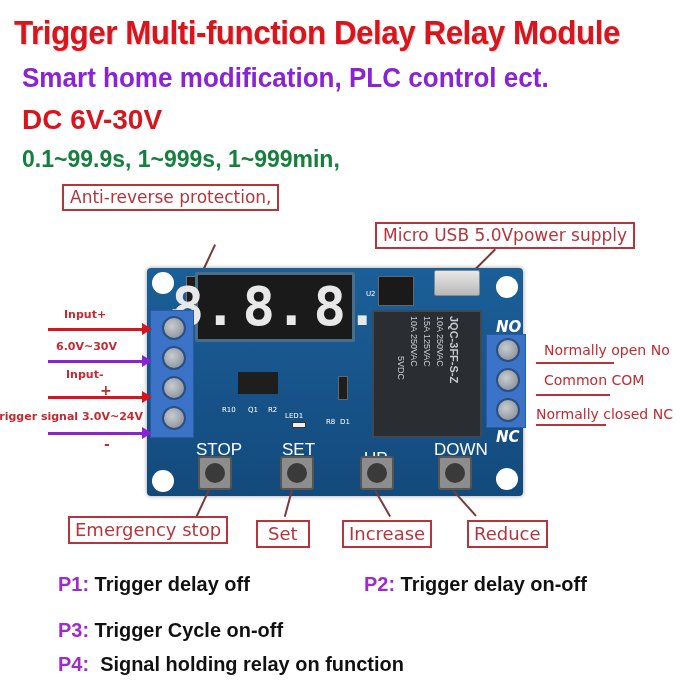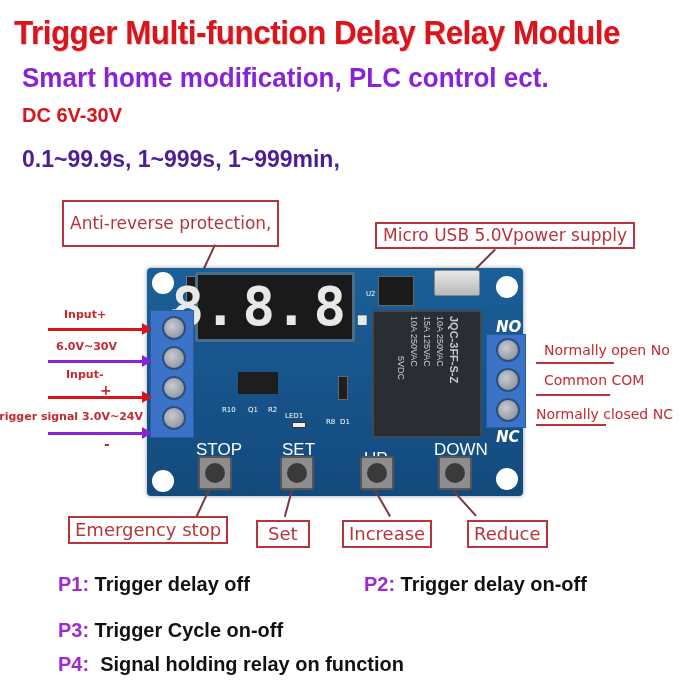--- a/index.html
+++ b/index.html
@@ -1,21 +1,21 @@
 <!DOCTYPE html>
 <html><head>
 <meta charset="utf-8">
 <style>
   * { box-sizing: border-box; margin: 0; padding: 0; }
   body { width: 700px; height: 700px; background: #ffffff; position: relative; overflow: hidden; font-family: "Liberation Sans", sans-serif; }
   .abs { position: absolute; }
   .title { left: 14px; top: 14px; font-size: 33px; font-weight: bold; color: #d8141c; letter-spacing: -0.5px; white-space: nowrap; transform: scaleX(0.95); transform-origin: left; text-shadow: 1px 1px 0 #f2c9c9; }
   .sub { left: 22px; top: 62px; font-size: 28px; font-weight: bold; color: #8a22d6; white-space: nowrap; transform: scaleX(0.93); transform-origin: left; }
-  .volt { left: 22px; top: 104px; font-size: 20px; font-weight: bold; color: #d8141c; white-space: nowrap; }
-  .range { left: 22px; top: 146px; font-size: 23px; font-weight: bold; color: #4c1d95; white-space: nowrap; }
+  .volt { left: 22px; top: 104px; font-size: 28px; font-weight: bold; color: #d8141c; white-space: nowrap; }
+  .range { left: 22px; top: 146px; font-size: 23px; font-weight: bold; color: #15803d; white-space: nowrap; }
   .callout { border: 2px solid #b8343c; color: #b8343c; font-family: "DejaVu Sans", sans-serif; background: #fff; white-space: nowrap; line-height: 1.12; padding: 1px 5px; }
   .pcb { left: 147px; top: 268px; width: 376px; height: 228px; background: linear-gradient(180deg,#1b5f98 0%,#17548a 50%,#134a7c 100%); border-radius: 4px; box-shadow: 0 0 4px rgba(0,0,0,0.4); }
   .hole { width: 22px; height: 22px; border-radius: 50%; background: #fff; }
   .display { left: 195px; top: 272px; width: 160px; height: 70px; background: #1a1a1a; border: 3px solid #4a6d88; border-radius: 2px; display: flex; align-items: center; justify-content: center; gap: 6px; }
   .digit { font-family: "DejaVu Sans Mono", monospace; font-size: 54px; color: #e8e8e8; font-weight: bold; line-height: 1; }
   .relay { left: 372px; top: 310px; width: 110px; height: 128px; background: #2a2e33; border: 2px solid #3c4a57; }
   .terminal { background: #3a73c8; border: 1px solid #2a5aa0; }
   .screw { width: 24px; height: 24px; border-radius: 50%; background: radial-gradient(circle at 40% 40%, #c8ccd2, #7d858e); border: 2px solid #2a4f80; }
   .btn { width: 34px; height: 34px; background: #8d8d8d; border: 2px solid #555; border-radius: 3px; display: flex; align-items: center; justify-content: center; }
   .btn-core { width: 20px; height: 20px; border-radius: 50%; background: #3a3a3a; }
@@ -30,21 +30,21 @@
   .leader { height: 1.5px; background: #7a3a3a; transform-origin: 0 0; }
 </style>
 </head>
 <body>
 
 <div class="abs title">Trigger Multi-function Delay Relay Module</div>
 <div class="abs sub">Smart home modification, PLC control ect.</div>
 <div class="abs volt">DC 6V-30V</div>
 <div class="abs range">0.1~99.9s, 1~999s, 1~999min,</div>
 
-<div class="abs callout" style="left:62px; top:200px; font-size:17px; padding:12px 6px;">
+<div class="abs callout" style="left:62px; top:184px; font-size:17px; padding:2px 6px;">
   <div>Anti-reverse protection,</div>
 </div>
 <div class="abs callout" style="left:375px; top:222px; font-size:17px; padding:2px 6px;">Micro USB 5.0Vpower supply</div>
 
 <div class="abs leader" style="left:216px; top:245px; width:36px; transform: rotate(115deg);"></div>
 <div class="abs leader" style="left:496px; top:250px; width:30px; transform: rotate(135deg);"></div>
 
 <div class="abs pcb"></div>
 <div class="abs hole" style="left:152px; top:272px;"></div>
 <div class="abs hole" style="left:496px; top:276px;"></div>

